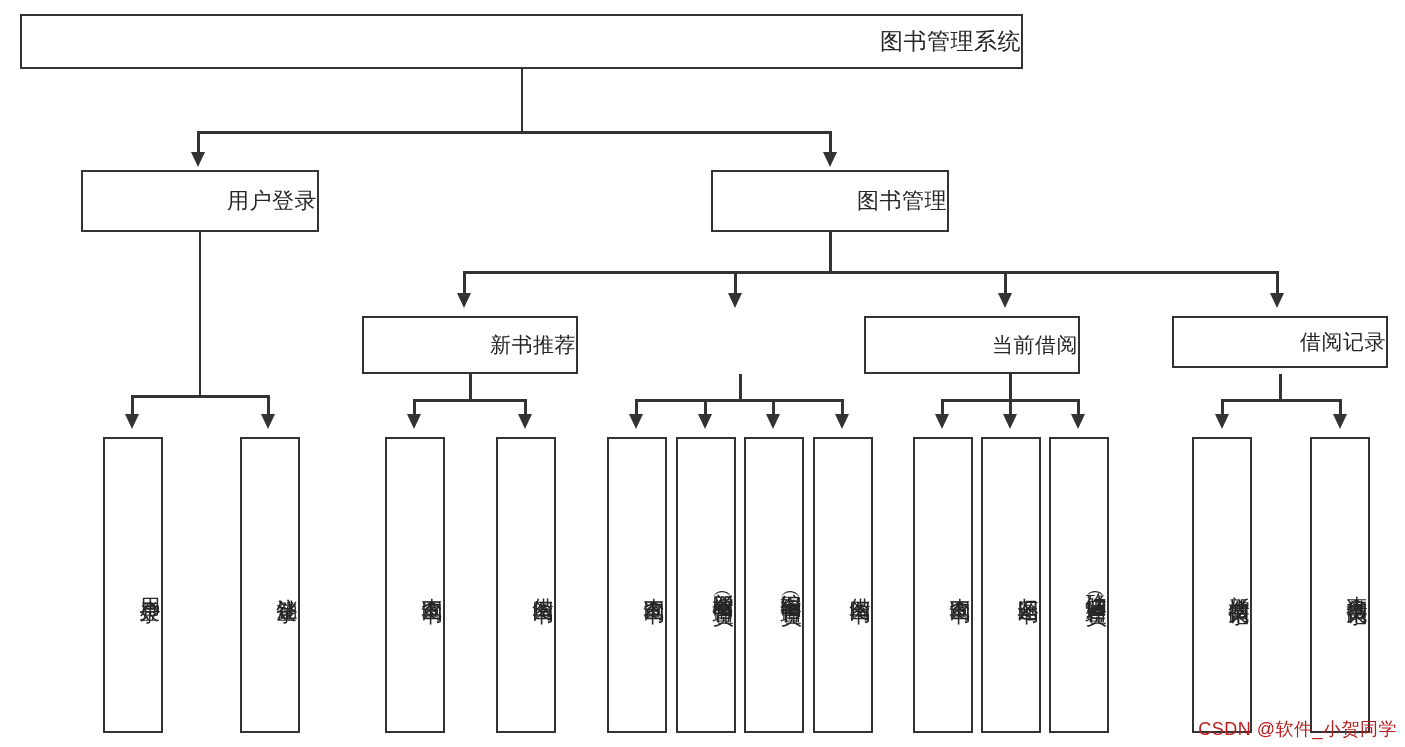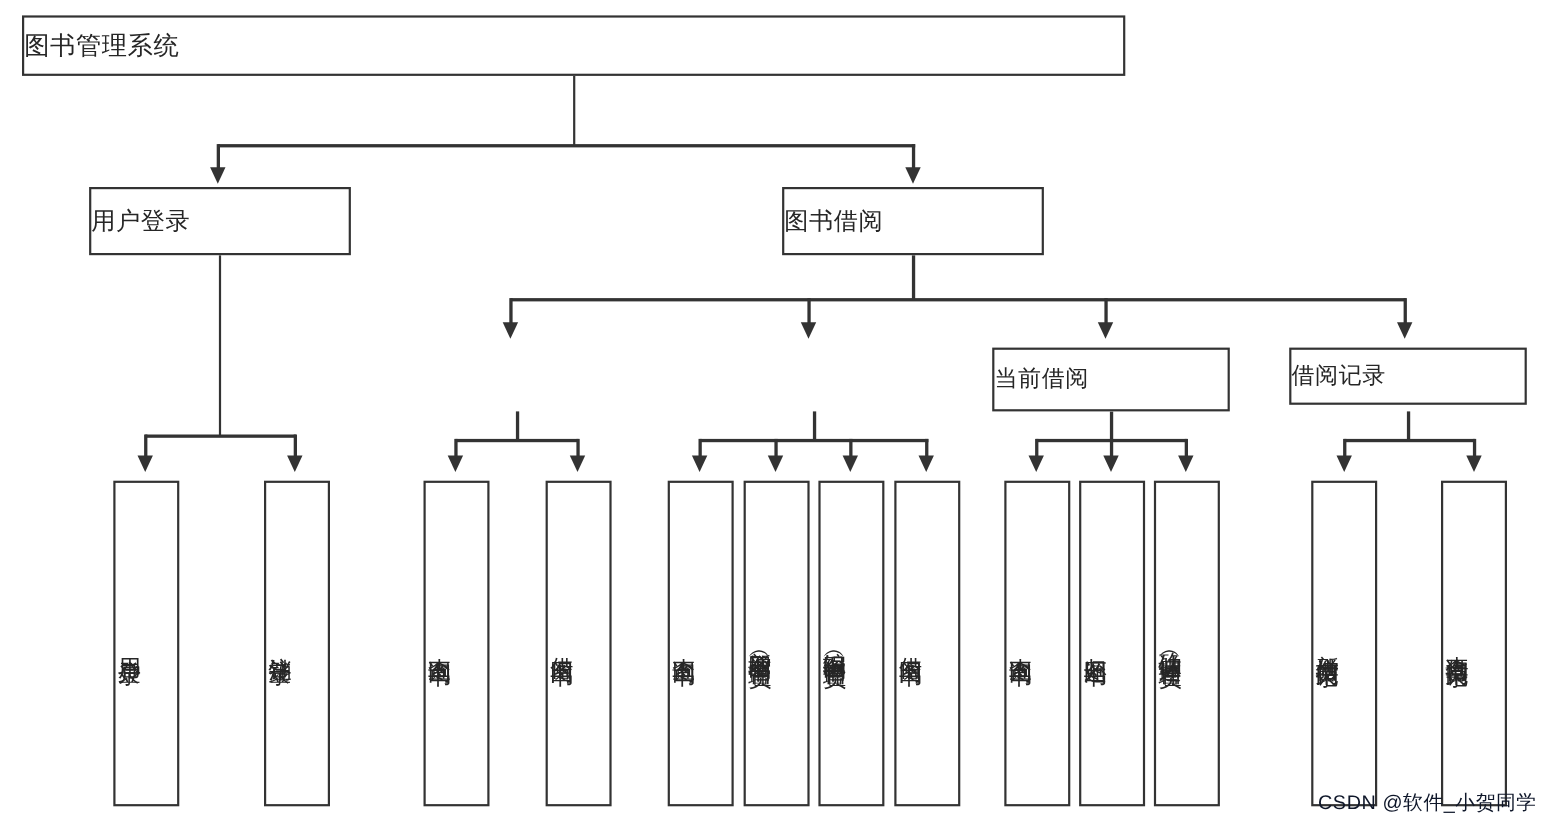--- a/index.html
+++ b/index.html
@@ -20,21 +20,21 @@
     overflow: hidden;
   }
   
   .node {
     position: absolute;
     box-sizing: border-box;
     border: 2.5px solid #333333;
     background: #ffffff;
     display: flex;
     align-items: center;
-    justify-content: flex-start;
+    justify-content: flex-end;
     color: #1a1a1a;
     z-index: 3;
   }
   .node .label {
     display: block;
     text-align: center;
     color: #262626;
     line-height: 1.25;
     letter-spacing: 0.5px;
   }
@@ -75,21 +75,21 @@
     border-right: 7px solid transparent;
     border-top: 15px solid #333333;
     z-index: 2;
   }
   
   #watermark {
     position: absolute;
     right: 8px;
     bottom: 6px;
     font-size: 18px;
-    color: #0f172a;
+    color: #b91c1c;
     letter-spacing: 0.5px;
     z-index: 5;
     white-space: nowrap;
     font-family: "Liberation Sans", "DejaVu Sans", sans-serif;
   }
 </style>
 </head>
 <body>
 
 <div id="canvas">
@@ -106,42 +106,45 @@
   <div class="arrow" style="left:191px; top:152px;"></div>
 
   <div class="edge v" style="left:829px; top:131px; height:24px;"></div>
   <div class="arrow" style="left:823px; top:152px;"></div>
 
   <div class="node node-l1" style="left:81px; top:170px; width:238px; height:62px;">
     <span class="label">用户登录</span>
   </div>
 
   <div class="node node-l1" style="left:711px; top:170px; width:238px; height:62px;">
-    <span class="label">图书借阅</span>
+    <span class="label">图书管理</span>
   </div>
 
   <div class="edge v" style="left:198.5px; top:232px; height:164px;"></div>
   <div class="edge h" style="left:132px; top:395px; width:137px;"></div>
   <div class="edge v" style="left:131px; top:395px; height:22px;"></div>
   <div class="arrow" style="left:125px; top:414px;"></div>
   <div class="edge v" style="left:267px; top:395px; height:22px;"></div>
   <div class="arrow" style="left:261px; top:414px;"></div>
 
   <div class="edge v" style="left:829px; top:232px; height:40px;"></div>
   <div class="edge h" style="left:464px; top:271px; width:814px;"></div>
   <div class="edge v" style="left:463px; top:271px; height:24px;"></div>
   <div class="arrow" style="left:457px; top:293px;"></div>
   <div class="edge v" style="left:734px; top:271px; height:24px;"></div>
   <div class="arrow" style="left:728px; top:293px;"></div>
   <div class="edge v" style="left:1004px; top:271px; height:24px;"></div>
   <div class="arrow" style="left:998px; top:293px;"></div>
   <div class="edge v" style="left:1276px; top:271px; height:24px;"></div>
   <div class="arrow" style="left:1270px; top:293px;"></div>
 
-  <div class="node node-l2" style="left:902px; top:316px; width:216px; height:58px;">
+  <div class="node node-l2" style="left:362px; top:316px; width:216px; height:58px;">
+    <span class="label">新书推荐</span>
+  </div>
+  <div class="node node-l2" style="left:864px; top:316px; width:216px; height:58px;">
     <span class="label">当前借阅</span>
   </div>
   <div class="node node-l2" style="left:1172px; top:316px; width:216px; height:52px;">
     <span class="label">借阅记录</span>
   </div>
 
   <div class="edge v" style="left:469px; top:374px; height:26px;"></div>
   <div class="edge h" style="left:414px; top:399px; width:112px;"></div>
   <div class="edge v" style="left:413px; top:399px; height:18px;"></div>
   <div class="arrow" style="left:407px; top:414px;"></div>

